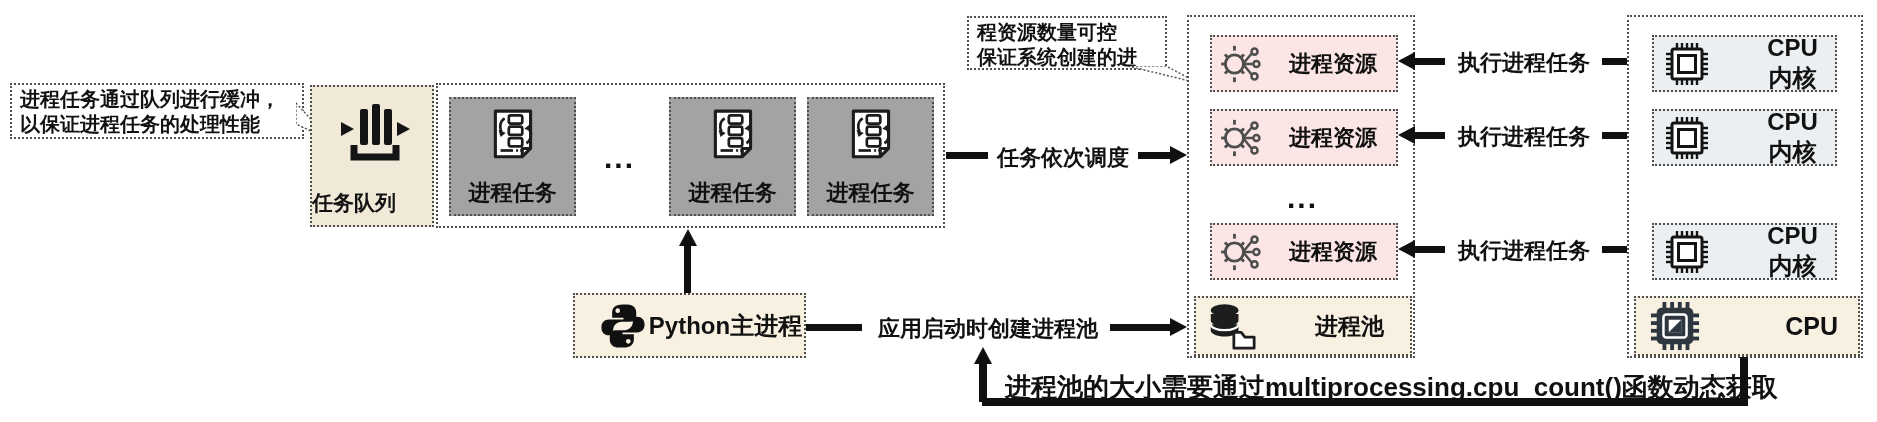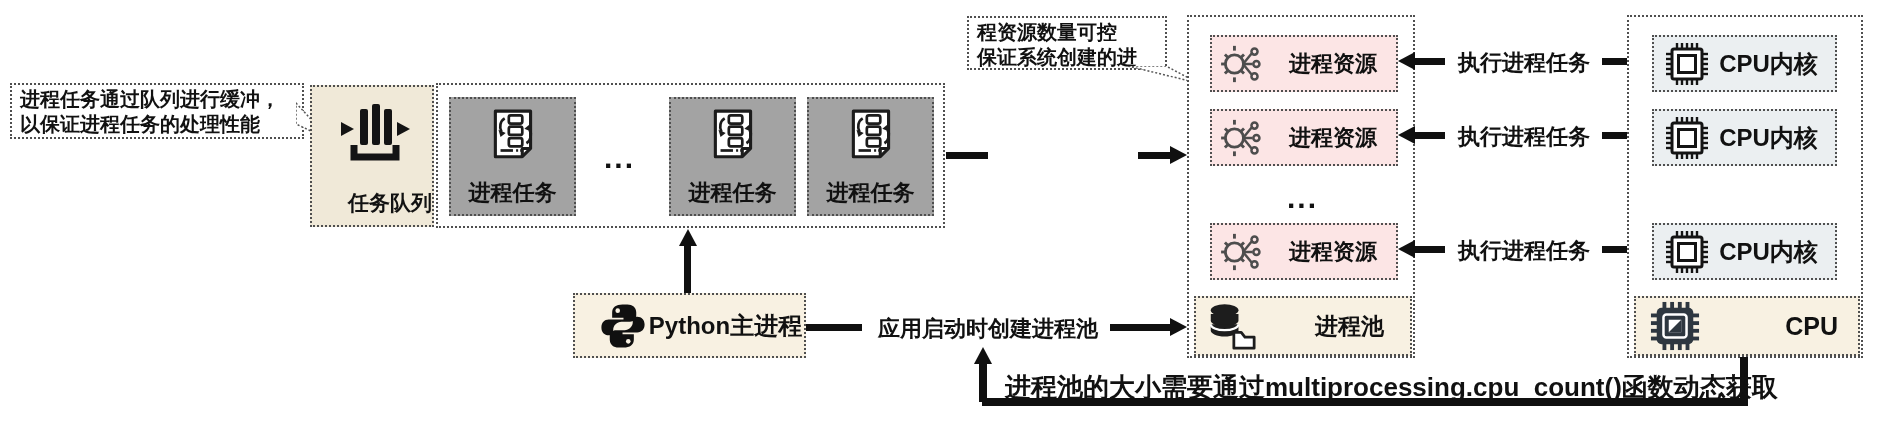--- a/index.html
+++ b/index.html
@@ -7,21 +7,21 @@
     position:relative; width:1877px; height:422px; background:#ffffff;
     font-family:"Liberation Sans","DejaVu Sans",sans-serif; color:#111;
     overflow:hidden;
   }
   .box { position:absolute; box-sizing:border-box; border:2px dotted #4f4f4f; }
   .white { background:#ffffff; }
   .cream1 { background:#f0e9d8; }
   .cream2 { background:#f8f1e2; }
   .pink  { background:#fce5e5;gap:8px; }
   .tgray { background:#a3a3a3; }
-  .cgray { background:#ebeff1; }
+  .cgray { background:#ebeff1;gap:48px; }
   .lbl { position:absolute; font-weight:bold; white-space:nowrap; color:#111; }
   .bar { position:absolute; background:#101010; }
   .tri { position:absolute; width:0; height:0; }
   .tri-right { border-top:9px solid transparent; border-bottom:9px solid transparent; border-left:17px solid #101010; }
   .tri-left  { border-top:9px solid transparent; border-bottom:9px solid transparent; border-right:17px solid #101010; }
   .tri-up    { border-left:9px solid transparent; border-right:9px solid transparent; border-bottom:17px solid #101010; }
   .callout { background:#fff; font-weight:bold; font-size:20px; line-height:25px; padding:2px 8px; }
   .flexrow { display:flex; align-items:center; }
   .boxlabel { font-weight:bold; font-size:22px; }
   .dots { position:absolute; font-weight:bold; font-size:30px; letter-spacing:2px; color:#111; }
@@ -42,21 +42,21 @@
 
   <div class="box cream1" style="left:310px; top:85px; width:124px; height:142px;">
     <svg style="position:absolute; left:24px; top:14px;" width="76" height="66" viewBox="0 0 76 66">
       <rect x="24" y="8" width="8" height="36" rx="2" fill="#141414"></rect>
       <rect x="36" y="3" width="8" height="41" rx="2" fill="#141414"></rect>
       <rect x="48" y="8" width="8" height="36" rx="2" fill="#141414"></rect>
       <polygon points="5,21 18,28 5,35" fill="#141414"></polygon>
       <polygon points="61,21 74,28 61,35" fill="#141414"></polygon>
       <path d="M18,44 v12 h42 v-12" fill="none" stroke="#141414" stroke-width="7"></path>
     </svg>
-    <div class="lbl" style="left:0; right:0; bottom:8px; text-align:right; font-size:21px;">任务队列</div>
+    <div class="lbl" style="left:0; right:0; bottom:8px; text-align:left; font-size:21px;">任务队列</div>
   </div>
 
   <div class="box white" style="left:436px; top:83px; width:509px; height:145px;">
 
     <div class="box tgray" style="left:11px; top:12px; width:127px; height:119px;">
       <svg style="position:absolute; left:34px; top:8px;" width="58" height="58" viewBox="0 0 56 56">
         <path d="M10,4 H44 V40 L36,48 H10 Z" fill="#fff" stroke="#1c1c1c" stroke-width="3" stroke-linejoin="round"></path>
         <path d="M44,40 H36 V48" fill="none" stroke="#1c1c1c" stroke-width="3" stroke-linejoin="round"></path>
         <rect x="23" y="8" width="13" height="8" rx="2" fill="none" stroke="#1c1c1c" stroke-width="2.6"></rect>
         <rect x="23" y="19" width="13" height="8" rx="2" fill="none" stroke="#1c1c1c" stroke-width="2.6"></rect>
@@ -102,20 +102,21 @@
         <path d="M40,35 a8,9 0 0 0 3,-13" fill="none" stroke="#1c1c1c" stroke-width="2.6"></path>
         <polygon points="45,24 38,21 43,17" fill="#1c1c1c"></polygon>
         <path d="M15,42 h12" stroke="#1c1c1c" stroke-width="2.6"></path>
         <path d="M30,42 h2 M34,42 h2" stroke="#1c1c1c" stroke-width="2.6"></path>
       </svg>
       <div class="lbl" style="left:0; right:0; bottom:6px; text-align:center; font-size:22px;">进程任务</div>
     </div>
   </div>
 
   <div class="bar" style="left:946px; top:152px; width:42px; height:7px;"></div>
+  <div class="lbl" style="left:995px; top:143px; width:136px; text-align:center; font-size:22px;">任务依次调度</div>
   <div class="bar" style="left:1138px; top:152px; width:34px; height:7px;"></div>
   <div class="tri tri-right" style="left:1170px; top:146px;"></div>
 
   <div class="box callout" style="left:967px; top:16px; width:200px; height:54px;">
     <div>程资源数量可控</div>
     <div>保证系统创建的进</div>
   </div>
   <svg style="position:absolute; left:1126px; top:66px;" width="76" height="20">
     <polygon points="2,0 72,17 40,0" fill="#ffffff" stroke="#555" stroke-width="1.5" stroke-dasharray="2,2"></polygon>
   </svg>

